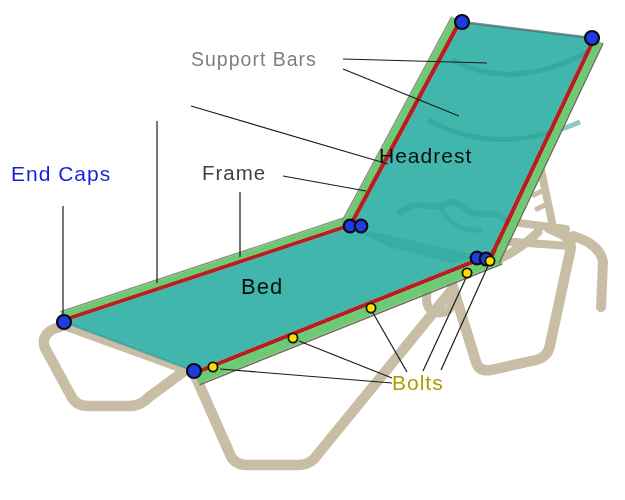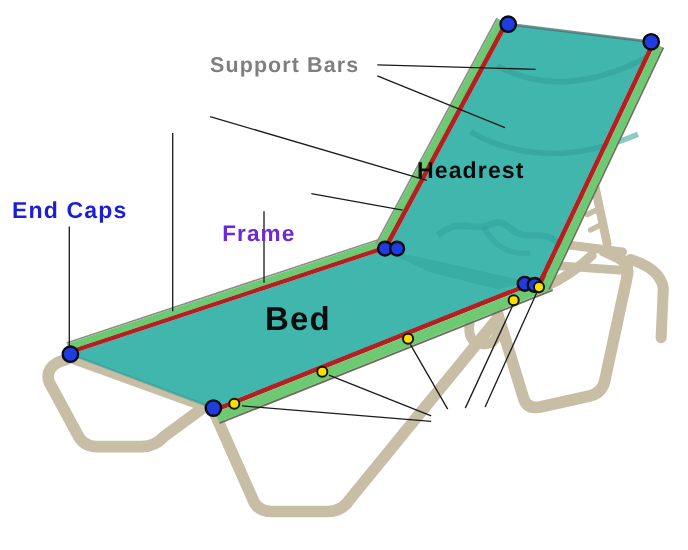--- a/index.html
+++ b/index.html
@@ -2,29 +2,29 @@
 <html><head>
 <meta charset="utf-8">
 <style>
   html,body{margin:0;padding:0;background:#ffffff;}
   #stage{
     position:relative;width:625px;height:500px;background:#ffffff;overflow:hidden;
     font-family:"Liberation Sans", sans-serif;
   }
   #art{position:absolute;left:0;top:0;}
   .lbl{
-    position:absolute;font-weight:700;letter-spacing:1px;white-space:nowrap;
+    position:absolute;font-weight:400;letter-spacing:1px;white-space:nowrap;
     -webkit-font-smoothing:antialiased;
   }
   .lbl-support{left:191px;top:48px;font-size:19.5px;}
   .lbl-rails{left:133px;top:92px;font-size:21px;}
   .lbl-frame{left:202px;top:161px;font-size:20.5px;}
-  .lbl-endcaps{left:11px;top:180px;font-size:21px;}
+  .lbl-endcaps{left:11px;top:162px;font-size:21px;}
   .lbl-headrest{left:379px;top:144px;font-size:21px;}
-  .lbl-bed{left:241px;top:274px;font-size:30px;}
+  .lbl-bed{left:241px;top:274px;font-size:22px;}
   .lbl-bolts{left:392px;top:371px;font-size:21px;}
 </style>
 </head>
 <body>
 
 <div id="stage">
 
   <svg id="art" width="625" height="500" viewBox="0 0 625 500">
 
     <g stroke="#c8bea6" fill="none" stroke-linecap="round" stroke-linejoin="round">
@@ -106,17 +106,18 @@
     <g fill="#ffdd00" stroke="#141400" stroke-width="1.8">
       <circle cx="213" cy="367" r="4.6"></circle>
       <circle cx="293" cy="338" r="4.6"></circle>
       <circle cx="371" cy="308" r="4.6"></circle>
       <circle cx="467" cy="273" r="4.6"></circle>
       <circle cx="490" cy="261" r="4.6"></circle>
     </g>
   </svg>
 
   <div class="lbl lbl-support" style="color: rgb(127, 127, 127);">Support Bars</div>
-  <div class="lbl lbl-frame" style="color: #6d28d9; margin-top: 40px;">Frame</div>
+  <div class="lbl lbl-frame" style="color: #404040;">Frame</div>
   <div class="lbl lbl-endcaps" style="color: rgb(26, 31, 214);">End Caps</div>
   <div class="lbl lbl-headrest" style="color: rgb(12, 12, 12);">Headrest</div>
   <div class="lbl lbl-bed" style="color: rgb(12, 12, 12);">Bed</div>
+  <div class="lbl lbl-bolts" style="color: rgb(171, 156, 0);">Bolts</div>
 </div>
 
 </body></html>

